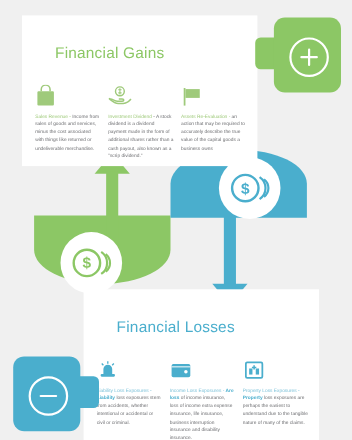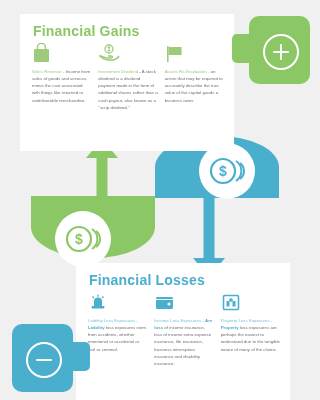--- a/index.html
+++ b/index.html
@@ -44,22 +44,22 @@
   .arrow-down{left:162px;top:52px;width:32px;height:92px;}
   .arrow-down .shaft{top:0;height:75px;background:#4aaecd;}
   .arrow-down .head{bottom:0;border-left:16px solid transparent;border-right:16px solid transparent;border-top:19px solid #4aaecd;}
 
   
   .card{position:absolute;background:#ffffff;}
   .card-gains{left:20px;top:14px;width:214px;height:137px;}
   .card-losses{left:76px;top:263px;width:214px;height:160px;}
 
   .card-title{
-    font-size:14px;font-weight:bold;letter-spacing:.2px;
-    margin:0;padding:9px 0 0 13px;
+    font-size:14px;font-weight:normal;letter-spacing:.2px;
+    margin:17px;padding:9px 0 0 13px;
   }
   .title-green{color:#8cc765;}
   .title-blue{color:#4aaecd;}
 
   .cols{display:flex;padding:4px 10px 0 12px;gap:7px;}
   .col{width:62px;}
   .col-icon{height:20px;margin-bottom:5px;}
   .col-icon svg{display:block;}
   .col-text{
     font-size:4.4px;line-height:1.62;color:#6d6e71;

